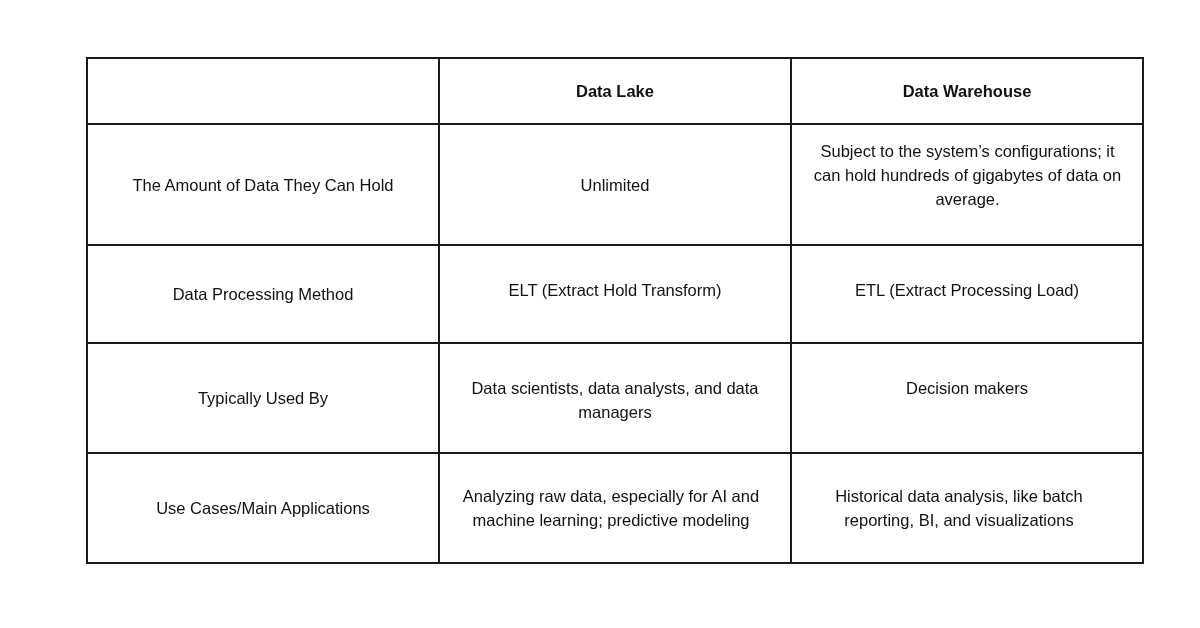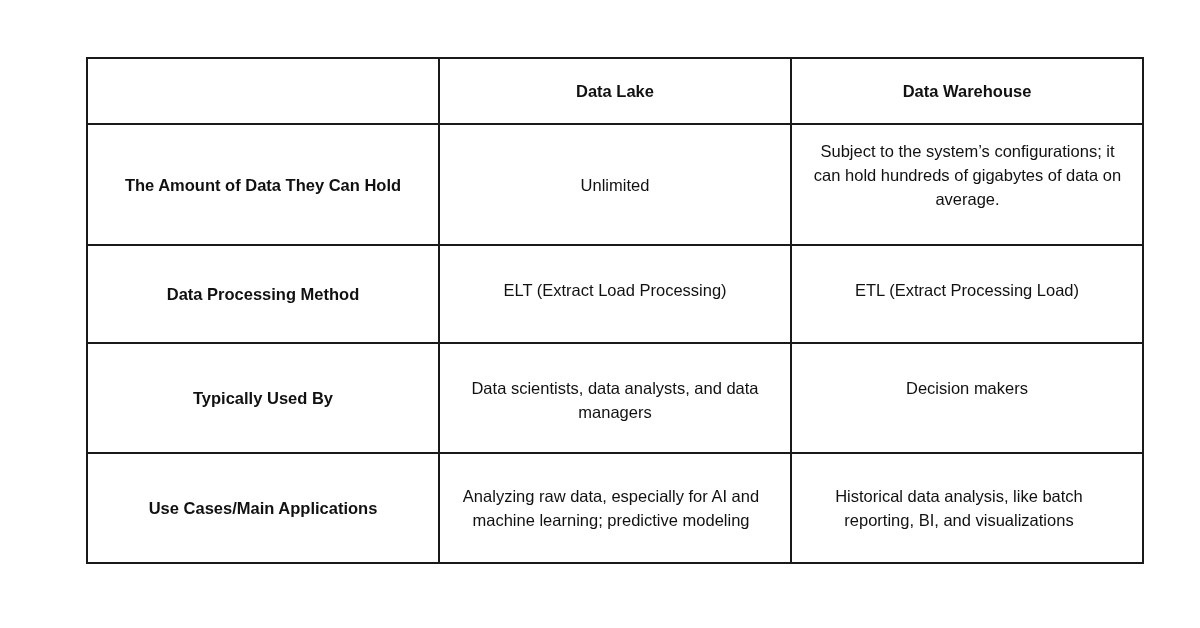--- a/index.html
+++ b/index.html
@@ -3,21 +3,21 @@
   <meta charset="utf-8">
   <style>
     html, body { margin: 0; padding: 0; background: #ffffff; }
     body { width: 1200px; height: 628px; position: relative; overflow: hidden; font-family: "Liberation Sans", sans-serif; color: #111111; }
     .tbl { position: absolute; left: 86px; top: 57px; border-collapse: collapse; table-layout: fixed; }
     .tbl td { border: 2px solid #1a1a1a; text-align: center; vertical-align: middle; padding: 0 14px; font-size: 16.5px; line-height: 24px; }
     .c0 { width: 322px; }
     .c1 { width: 322px; }
     .c2 { width: 322px; }
     .hdr { font-weight: bold; font-size: 19px; }
-    .rowlabel { font-weight: bold; font-size: 19px; line-height: 28px; }
+    .rowlabel { font-weight: normal; font-size: 19px; line-height: 28px; }
     .r0 { height: 66px; }
     .r1 { height: 121px; }
     .r2 { height: 98px; }
     .r3 { height: 110px; border-radius: 10px; }
     .r4 { height: 110px; }
     .top { vertical-align: top !important; padding-top: 32px !important; }
     .top2 { vertical-align: top !important; padding-top: 32px !important; }
   </style>
 </head>
 <body>
@@ -29,21 +29,21 @@
     <td class="c1 hdr">Data Lake</td>
     <td class="c2 hdr">Data Warehouse</td>
   </tr>
   <tr class="r1">
     <td class="rowlabel">The Amount of Data They Can Hold</td>
     <td>Unlimited</td>
     <td style="vertical-align:top;padding-top:14px;padding-left:13px;padding-right:12px;">Subject to the system’s configurations; it can hold hundreds of gigabytes of data on average.</td>
   </tr>
   <tr class="r2">
     <td class="rowlabel">Data Processing Method</td>
-    <td class="top">ELT (Extract Load Processing)</td>
+    <td class="top">ELT (Extract Hold Transform)</td>
     <td class="top">ETL (Extract Processing Load)</td>
   </tr>
   <tr class="r3">
     <td class="rowlabel">Typically Used By</td>
     <td style="vertical-align:top;padding-top:32px;">Data scientists, data analysts, and data managers</td>
     <td class="top2">Decision makers</td>
   </tr>
   <tr class="r4">
     <td class="rowlabel">Use Cases/Main Applications</td>
     <td style="padding-left:12px;padding-right:20px;">Analyzing raw data, especially for AI and machine learning; predictive modeling</td>

